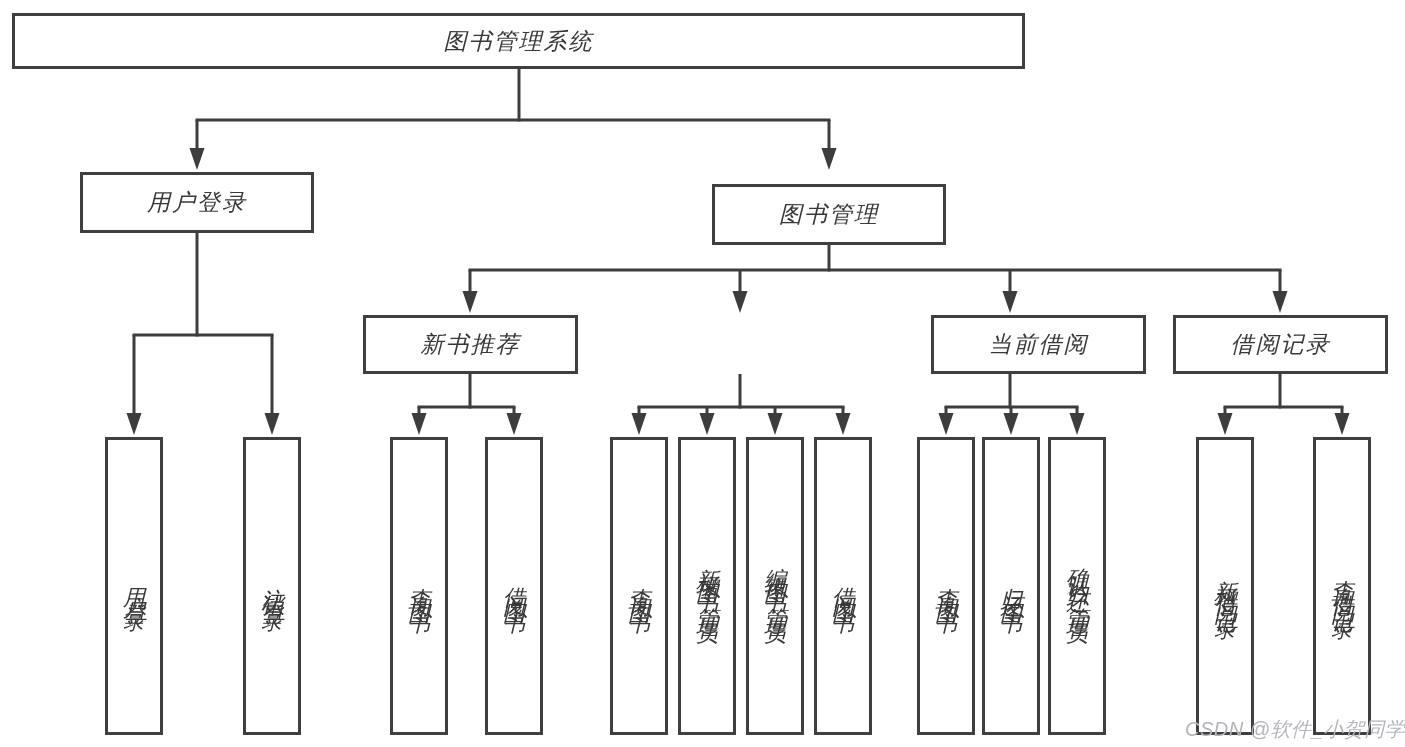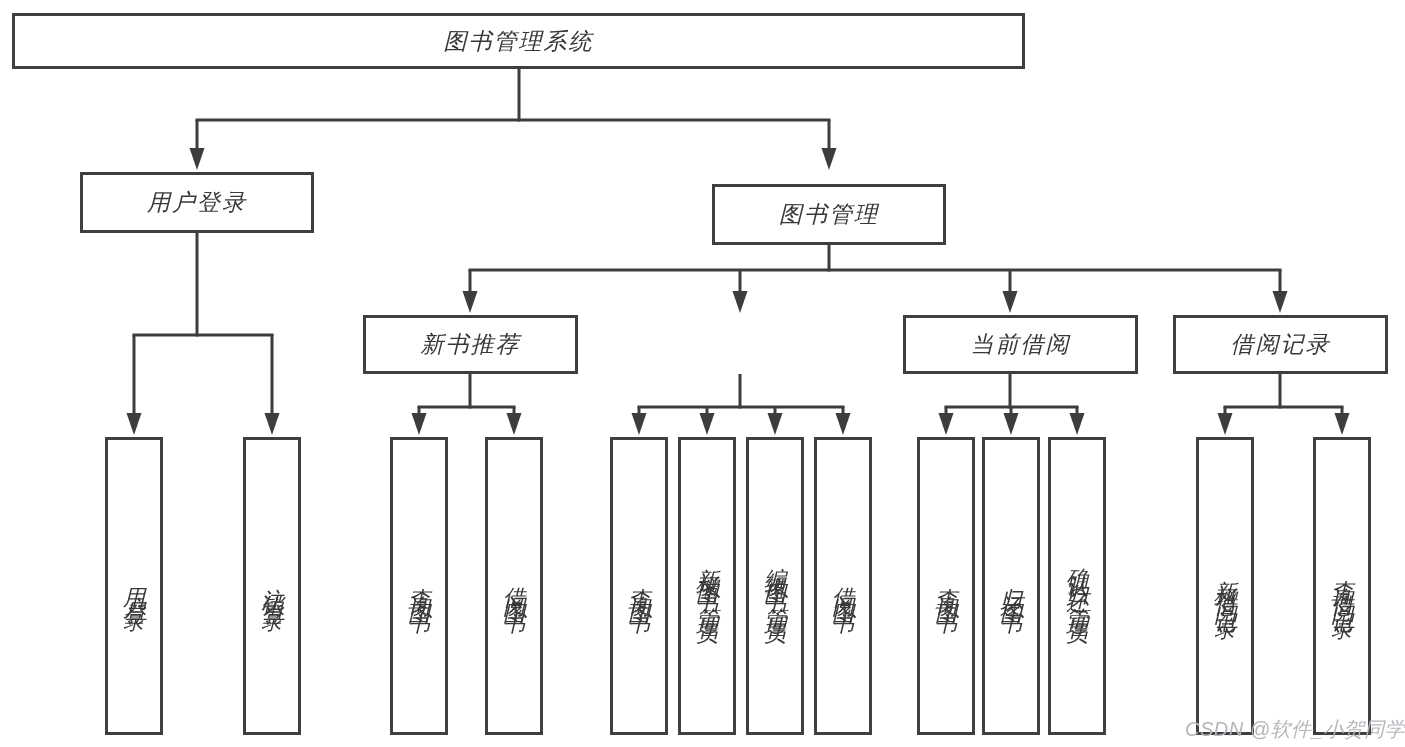--- a/index.html
+++ b/index.html
@@ -117,21 +117,21 @@
   <div class="hnode" style="left:80px;top:172px;width:234px;height:61px;">
     <span>用户登录</span>
   </div>
   <div class="hnode" style="left:712px;top:172px;width:234px;height:61px;margin-top:12px;">
     <span>图书管理</span>
   </div>
 
   <div class="hnode" style="left:363px;top:315px;width:215px;height:59px;">
     <span>新书推荐</span>
   </div>
-  <div class="hnode" style="left:903px;top:315px;width:235px;height:59px;">
+  <div class="hnode" style="left:931px;top:315px;width:215px;height:59px;">
     <span>当前借阅</span>
   </div>
   <div class="hnode" style="left:1173px;top:315px;width:215px;height:59px;">
     <span>借阅记录</span>
   </div>
 
   <div class="leaf" style="left:105px;">
     <span class="vtext">用户登录</span>
   </div>
   <div class="leaf" style="left:243px;">

